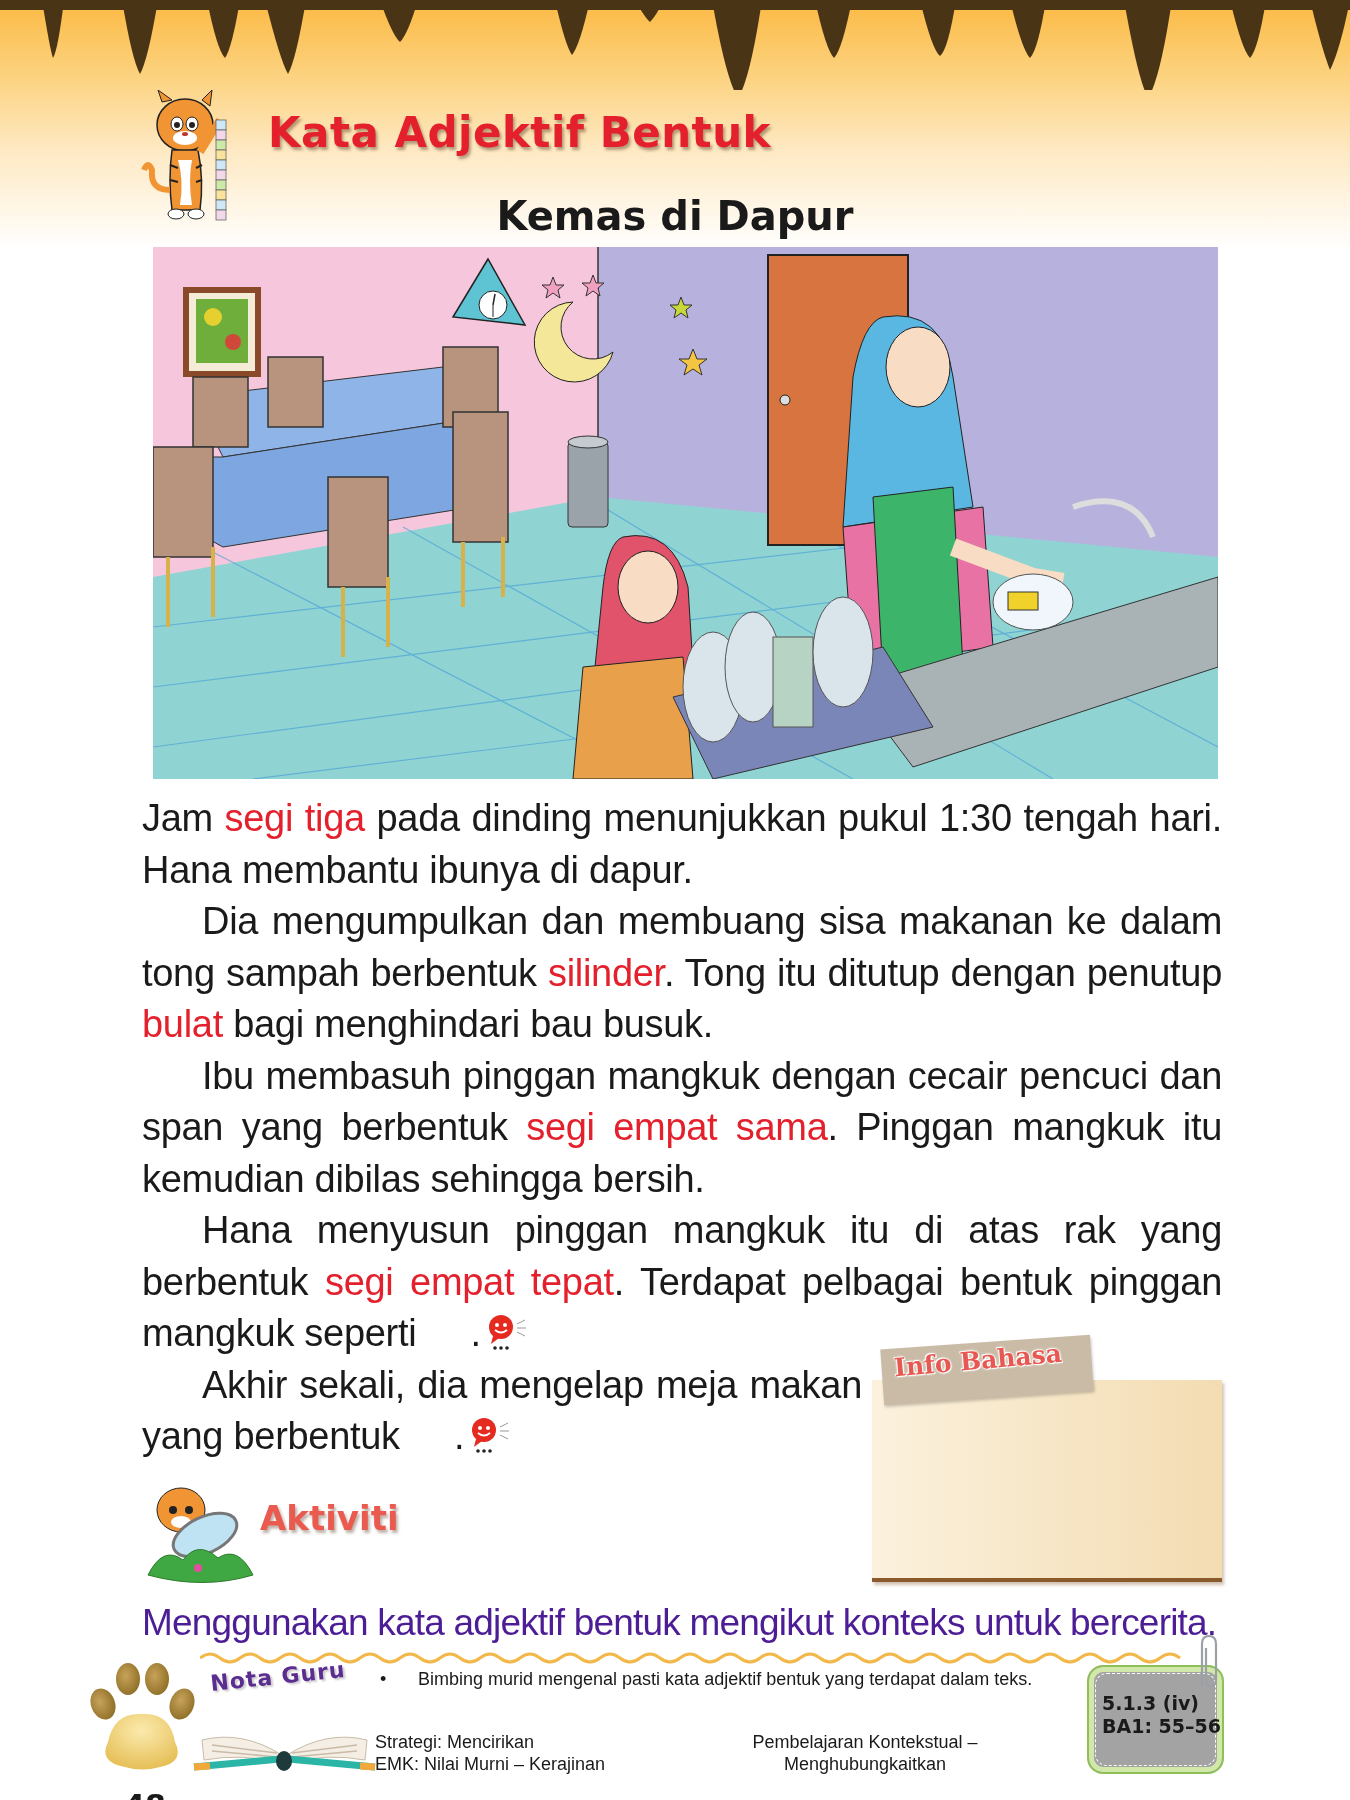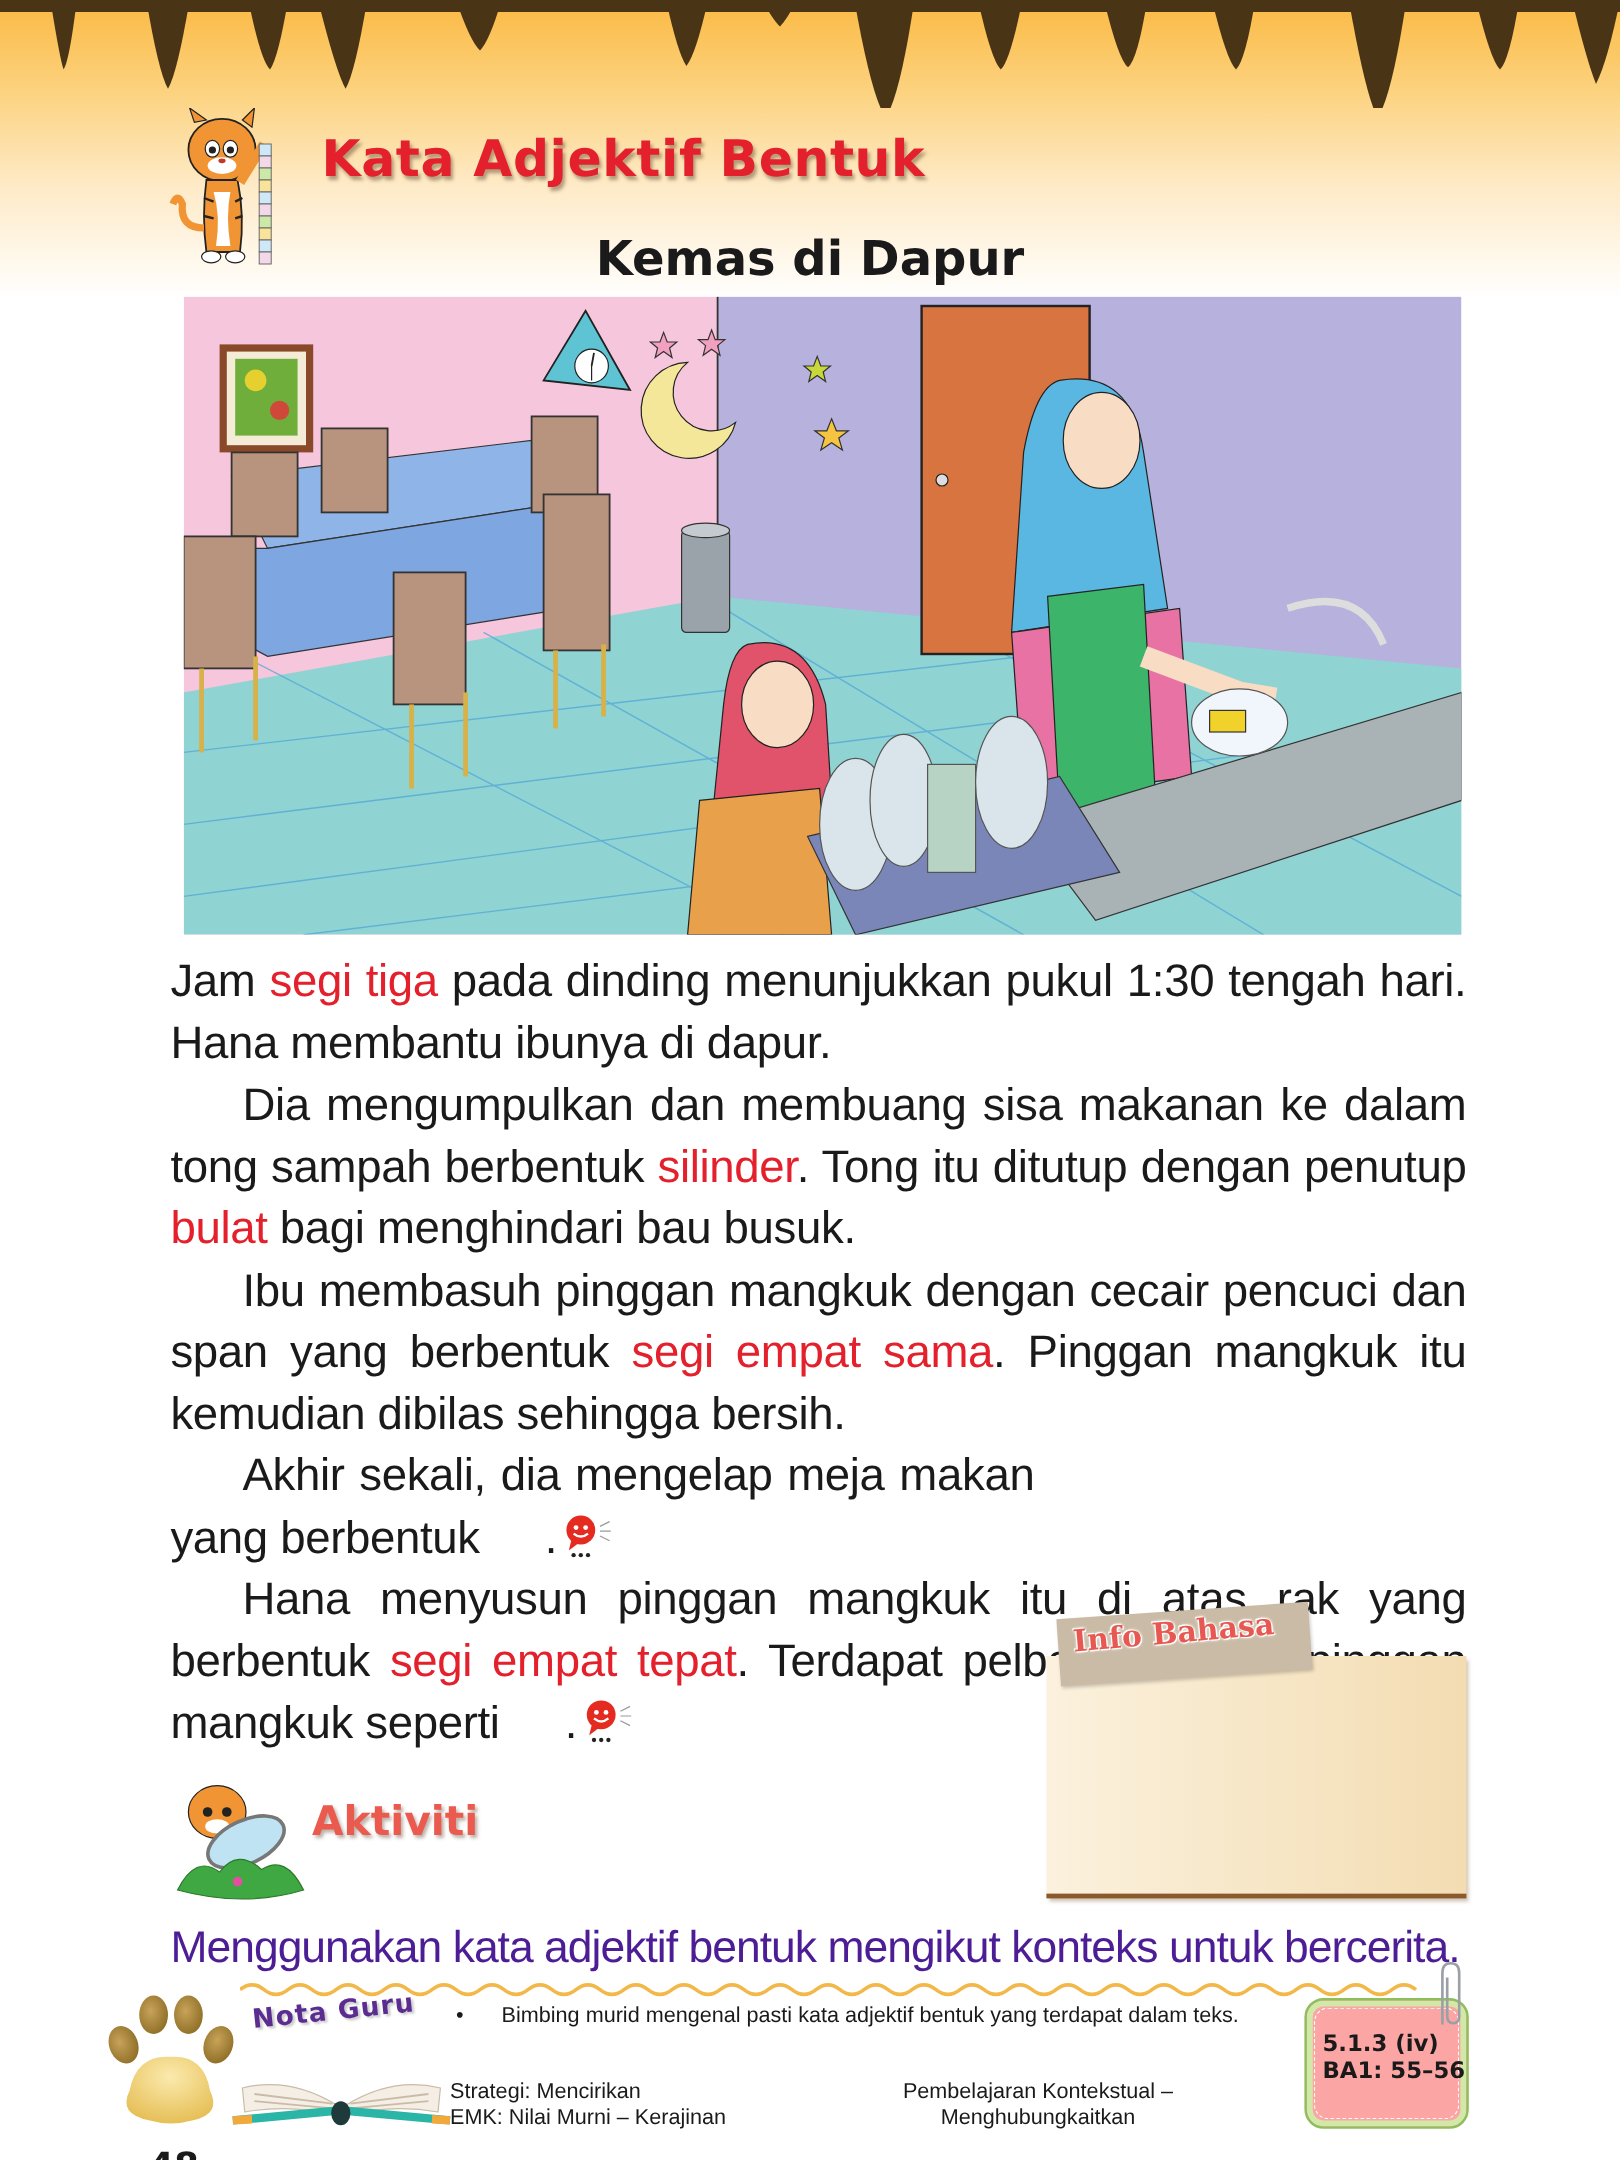--- a/index.html
+++ b/index.html
@@ -27,21 +27,21 @@
   .wave{position:absolute;left:200px;top:1650px;width:990px;height:16px;}
   .paw{position:absolute;left:90px;top:1662px;width:110px;height:112px;}
   .page-num{position:absolute;left:110px;top:1788px;width:70px;text-align:center;font-size:30px;font-weight:bold;color:#1a1a1a;font-family:"DejaVu Sans",sans-serif;}
   .nota-label{position:absolute;left:210px;top:1664px;font-size:22px;font-weight:bold;color:#5b2d91;transform:rotate(-6deg);font-family:"DejaVu Sans",sans-serif;text-shadow:2px 2px 2px rgba(0,0,0,0.2);letter-spacing:1px;}
   .book{position:absolute;left:192px;top:1715px;width:185px;height:60px;}
   .nota-bullet{position:absolute;left:380px;top:1668px;width:700px;font-size:18px;line-height:22px;color:#1a1a1a;}
   .nota-bullet .dot{position:absolute;left:0;top:0;}
   .nota-bullet .txt{position:absolute;left:38px;top:0;width:660px;text-align:justify;}
   .nota-l{position:absolute;left:375px;top:1731px;font-size:18px;line-height:22px;}
   .nota-r{position:absolute;left:735px;top:1731px;font-size:18px;line-height:22px;text-align:center;width:260px;}
-  .std-box{position:absolute;left:1087px;top:1665px;width:133px;height:105px;border:2px solid #8fbf5a;border-radius:16px;background:#fca5a5;box-shadow:inset 0 0 0 5px #d2e8a8;}
+  .std-box{position:absolute;left:1087px;top:1665px;width:133px;height:105px;border:2px solid #8fbf5a;border-radius:16px;background:#a3a3a3;box-shadow:inset 0 0 0 5px #d2e8a8;}
   .std-box .inner{position:absolute;left:6px;top:6px;right:6px;bottom:6px;border:1.5px dashed #ffffff;border-radius:12px;}
   .std-text{position:absolute;left:13px;top:25px;font-size:19px;line-height:23px;font-weight:bold;color:#1a1a1a;font-family:"DejaVu Sans",sans-serif;}
   .clip{position:absolute;left:1192px;top:1632px;width:30px;height:60px;}
 </style>
 </head>
 <body>
 
 <div class="top-band"></div>
 <svg class="drips" viewBox="0 0 1350 90" preserveAspectRatio="none">
   <g fill="#4a3416">
@@ -195,35 +195,35 @@
 <div class="story">
   <p>
     <span>Jam </span><span class="red">segi tiga</span><span> pada dinding menunjukkan pukul 1:30 tengah hari. Hana membantu ibunya di dapur.</span>
   </p>
   <p class="ind">
     <span>Dia mengumpulkan dan membuang sisa makanan ke dalam tong sampah berbentuk </span><span class="red">silinder</span><span>. Tong itu ditutup dengan penutup </span><span class="red">bulat</span><span> bagi menghindari bau busuk.</span>
   </p>
   <p class="ind">
     <span>Ibu membasuh pinggan mangkuk dengan cecair pencuci dan span yang berbentuk </span><span class="red">segi empat sama</span><span>. Pinggan mangkuk itu kemudian dibilas sehingga bersih.</span>
   </p>
-  <p class="ind" style="width:720px;text-align:justify;">
-    <span>Akhir sekali, dia mengelap meja makan yang berbentuk </span><span class="blank-icon"><svg width="44" height="38" viewBox="0 0 44 38">
+  <p class="ind">
+    <span>Hana menyusun pinggan mangkuk itu di atas rak yang berbentuk </span><span class="red">segi empat tepat</span><span>. Terdapat pelbagai bentuk pinggan mangkuk seperti </span><span class="blank-icon"><svg width="44" height="38" viewBox="0 0 44 38">
           <circle cx="14" cy="13" r="12" fill="#e52a1f"></circle>
           <path d="M6 22 L4 30 L12 24Z" fill="#e52a1f"></path>
           <circle cx="10" cy="11" r="2" fill="#fff"></circle>
           <circle cx="18" cy="11" r="2" fill="#fff"></circle>
           <path d="M8 16 Q14 21 20 16" stroke="#fff" stroke-width="2" fill="none"></path>
           <circle cx="8" cy="34" r="1.8" fill="#222"></circle>
           <circle cx="14" cy="34" r="1.8" fill="#222"></circle>
           <circle cx="20" cy="34" r="1.8" fill="#222"></circle>
           <path d="M30 10 L38 6 M30 14 L39 14 M30 18 L38 22" stroke="#999" stroke-width="1"></path>
         </svg></span><span>.</span>
   </p>
-  <p class="ind">
-    <span>Hana menyusun pinggan mangkuk itu di atas rak yang berbentuk </span><span class="red">segi empat tepat</span><span>. Terdapat pelbagai bentuk pinggan mangkuk seperti </span><span class="blank-icon"><svg width="44" height="38" viewBox="0 0 44 38">
+  <p class="ind" style="width:720px;text-align:justify;">
+    <span>Akhir sekali, dia mengelap meja makan yang berbentuk </span><span class="blank-icon"><svg width="44" height="38" viewBox="0 0 44 38">
           <circle cx="14" cy="13" r="12" fill="#e52a1f"></circle>
           <path d="M6 22 L4 30 L12 24Z" fill="#e52a1f"></path>
           <circle cx="10" cy="11" r="2" fill="#fff"></circle>
           <circle cx="18" cy="11" r="2" fill="#fff"></circle>
           <path d="M8 16 Q14 21 20 16" stroke="#fff" stroke-width="2" fill="none"></path>
           <circle cx="8" cy="34" r="1.8" fill="#222"></circle>
           <circle cx="14" cy="34" r="1.8" fill="#222"></circle>
           <circle cx="20" cy="34" r="1.8" fill="#222"></circle>
           <path d="M30 10 L38 6 M30 14 L39 14 M30 18 L38 22" stroke="#999" stroke-width="1"></path>
         </svg></span><span>.</span>

